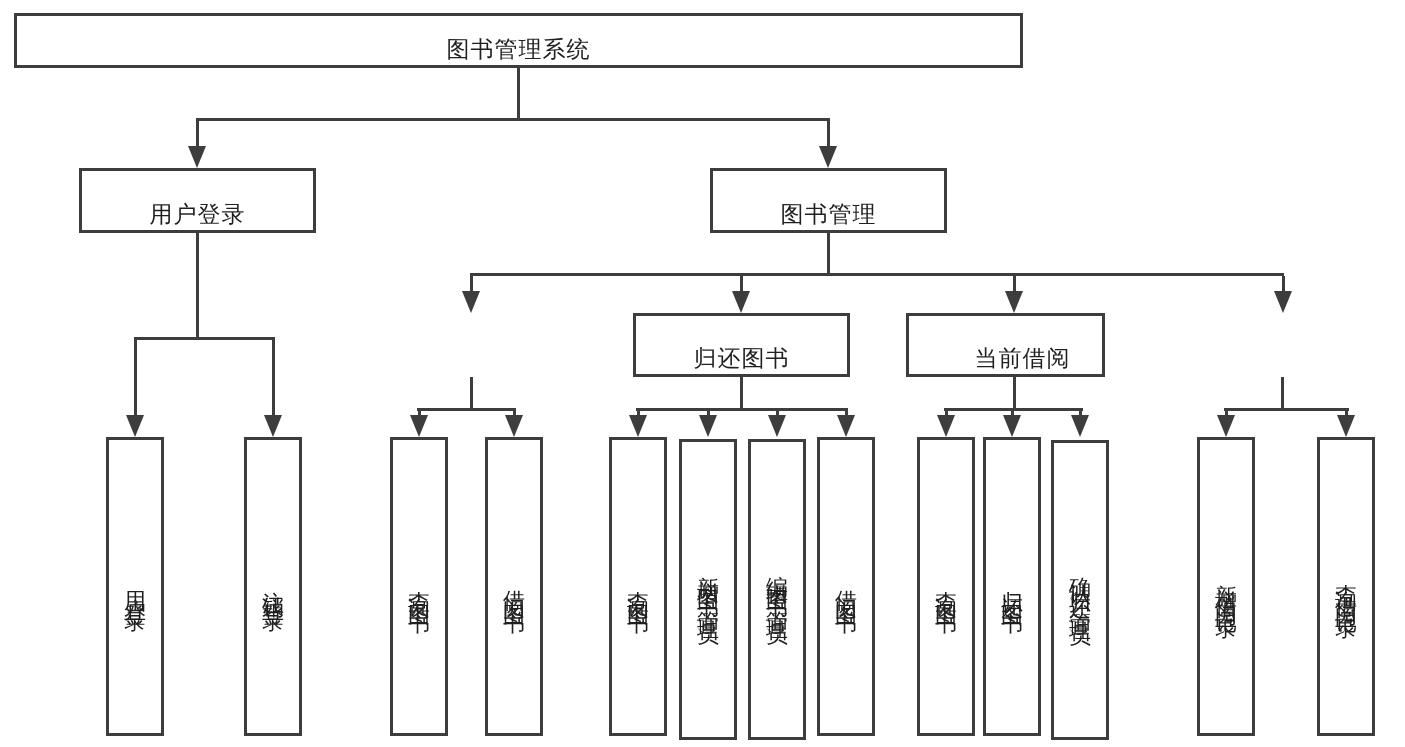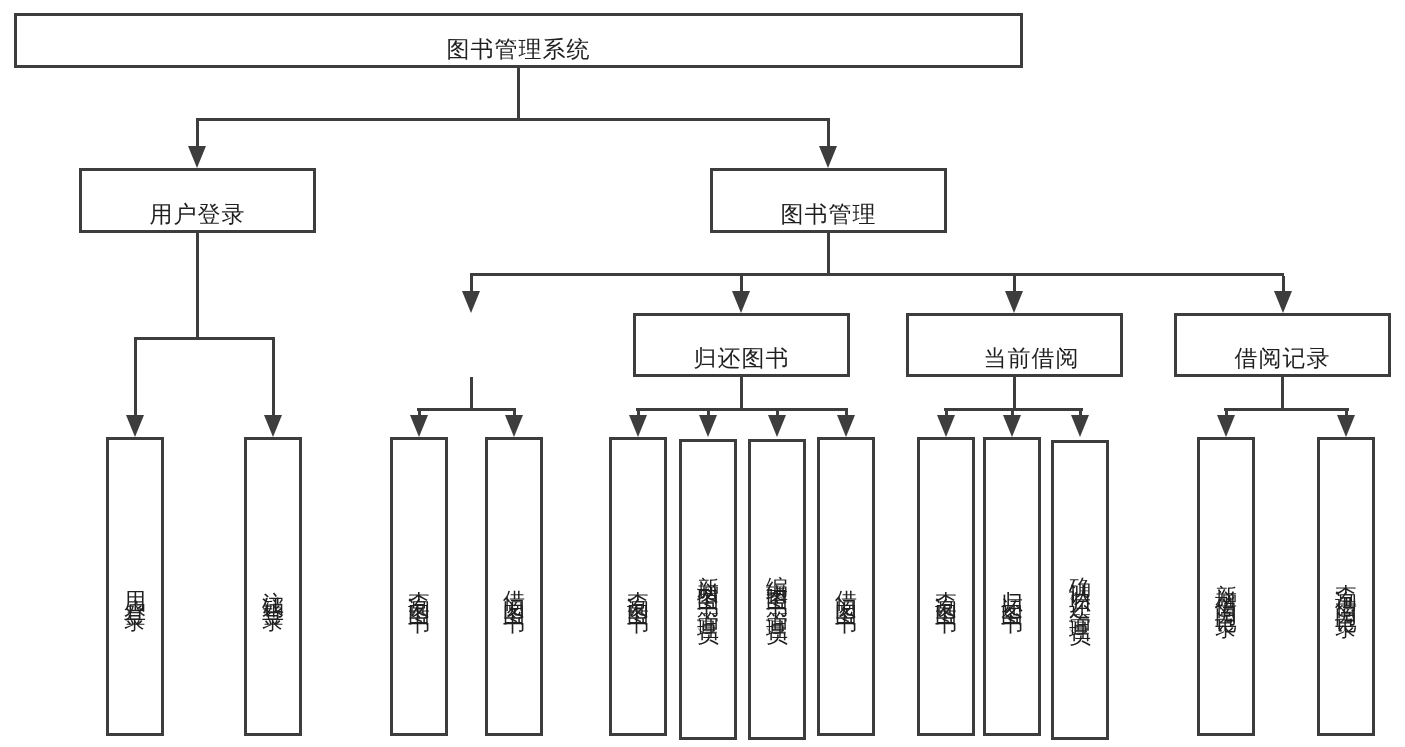--- a/index.html
+++ b/index.html
@@ -94,25 +94,22 @@
   <div class="vline" style="left:827px;top:233px;height:40px;"></div>
   <div class="hline" style="left:470px;top:273px;width:814px;"></div>
   <div class="arrow" style="left:462px;top:276px;height:37px;"></div>
   <div class="arrow" style="left:732px;top:276px;height:37px;"></div>
   <div class="arrow" style="left:1005px;top:276px;height:37px;"></div>
   <div class="arrow" style="left:1274px;top:276px;height:37px;"></div>
 
   <div class="box" style="left:633px;top:313px;width:217px;height:64px;">
     <span>归还图书</span>
   </div>
-  <div class="box" style="left:906px;top:313px;width:217px;height:64px;padding-left:34px;">
+  <div class="box" style="left:906px;top:313px;width:199px;height:64px;padding-left:34px;">
     <span>当前借阅</span>
-  </div>
-  <div class="box" style="left:1174px;top:313px;width:217px;height:64px;">
-    <span>借阅记录</span>
   </div>
 
   <div class="vline" style="left:470px;top:377px;height:31px;"></div>
   <div class="hline" style="left:417px;top:408px;width:99px;"></div>
   <div class="arrow" style="left:410px;top:411px;height:26px;"></div>
   <div class="arrow" style="left:505px;top:411px;height:26px;"></div>
 
   <div class="vline" style="left:740px;top:377px;height:31px;"></div>
   <div class="hline" style="left:636px;top:408px;width:212px;"></div>
   <div class="arrow" style="left:629px;top:411px;height:26px;"></div>

